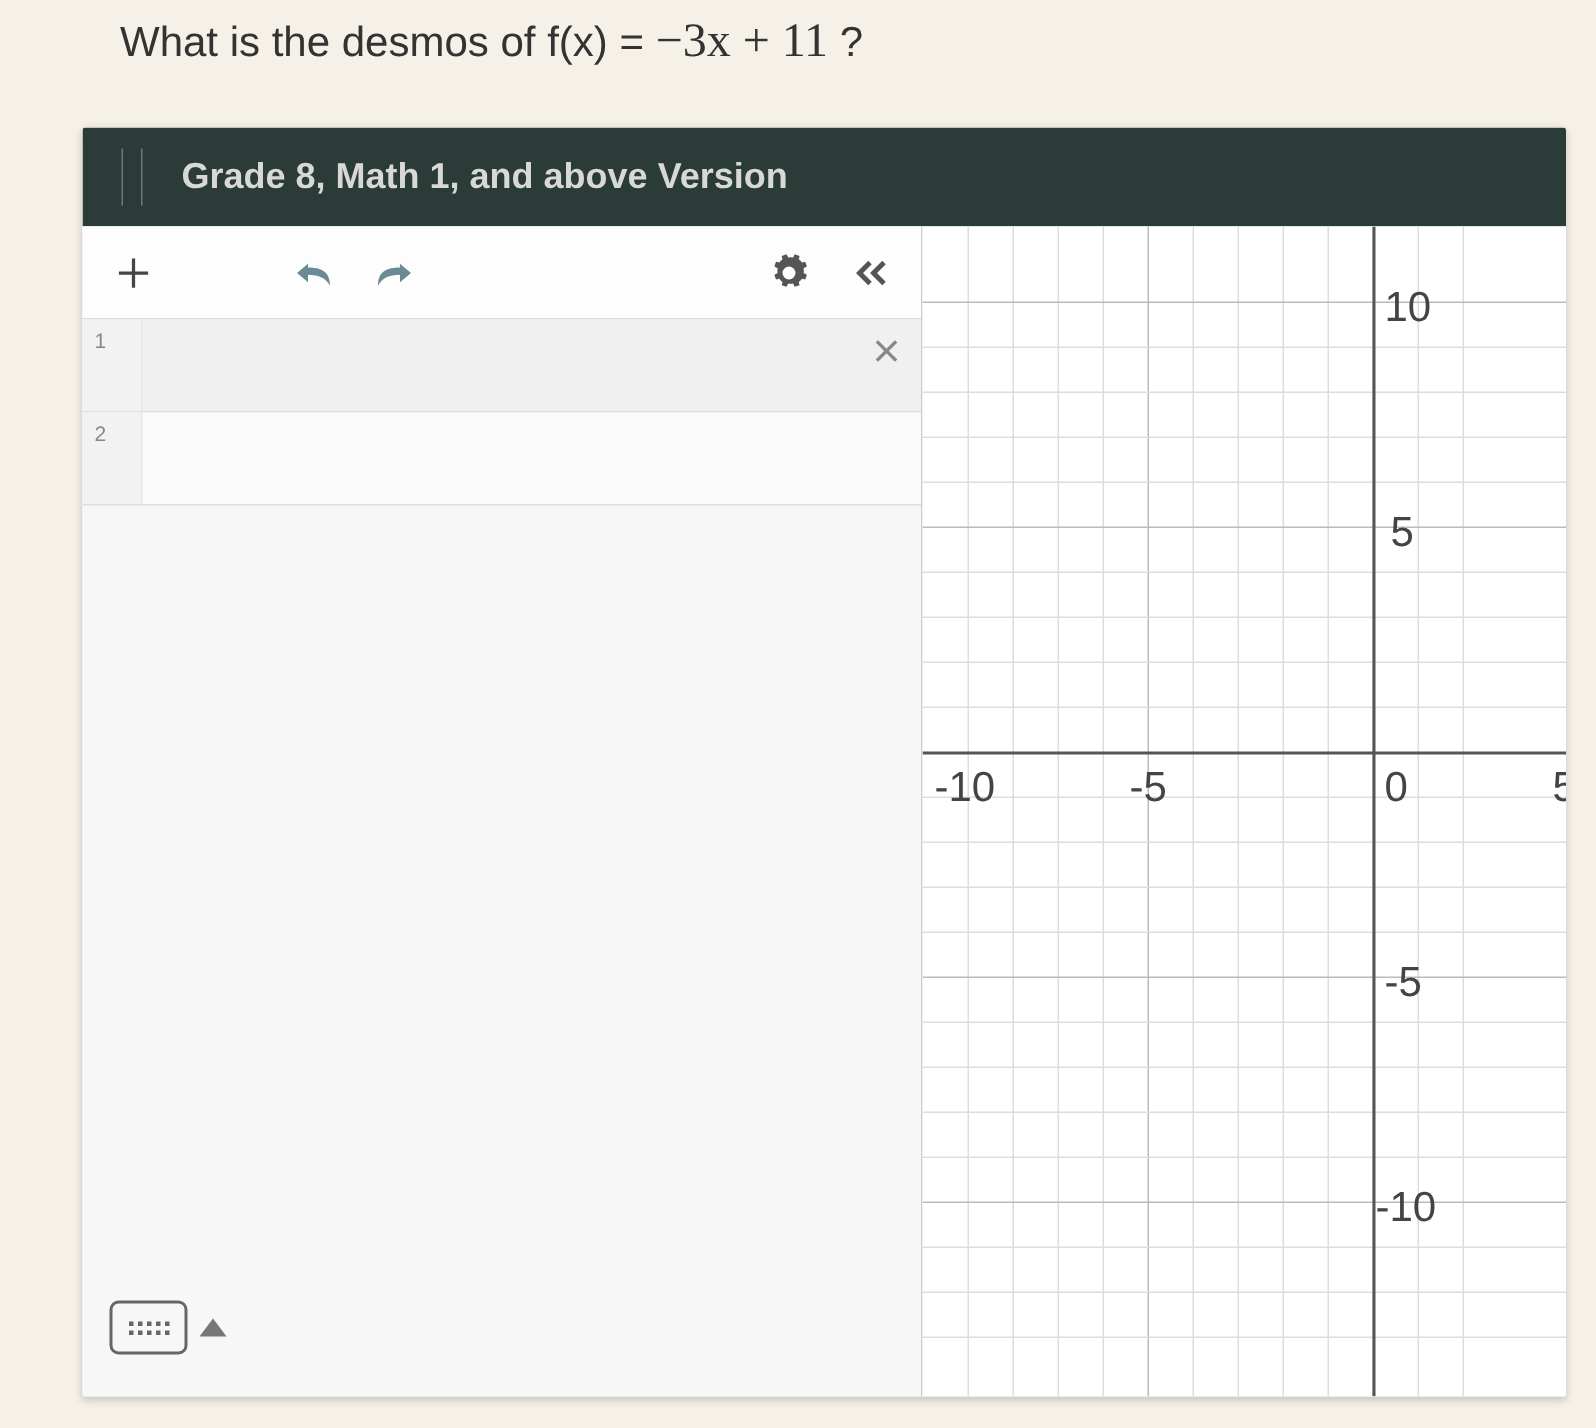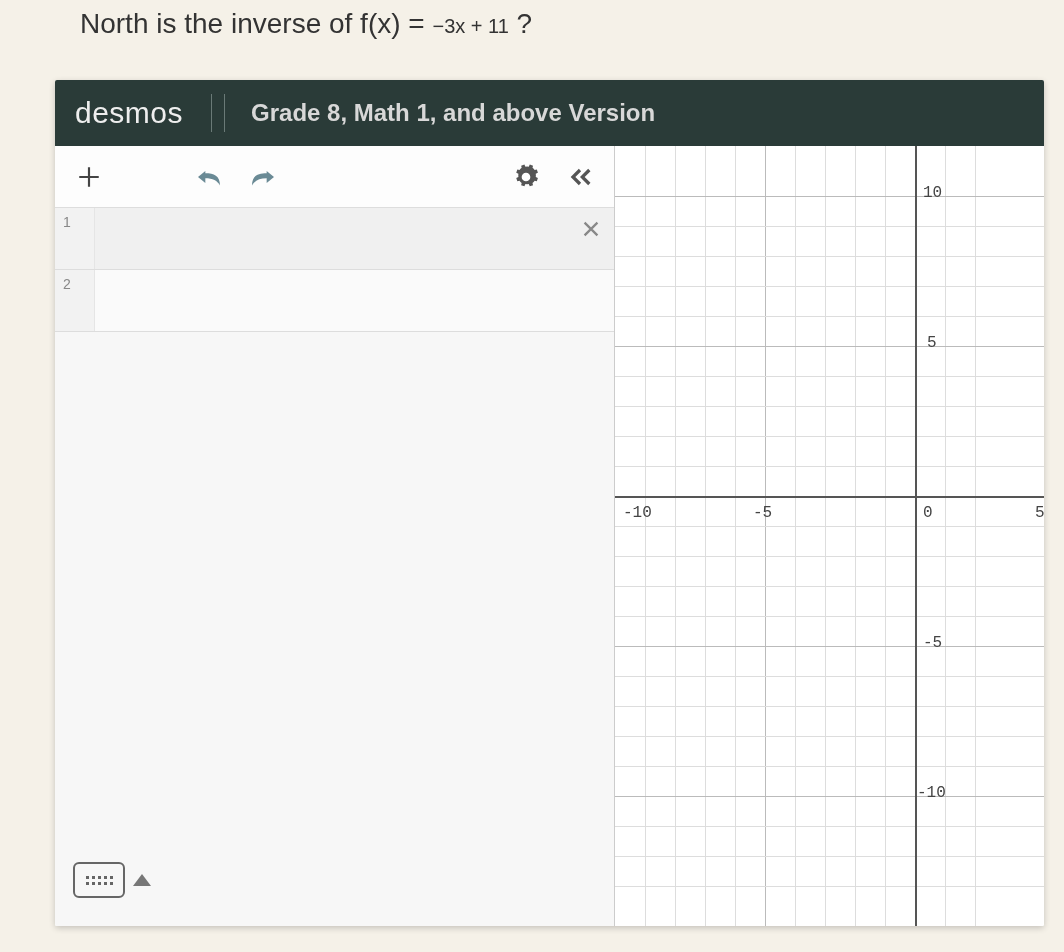--- a/index.html
+++ b/index.html
@@ -9,21 +9,21 @@
       width: 1064px;
       height: 952px;
       overflow: hidden;
       position: relative;
     }
     .question {
       padding: 8px 60px 30px 80px;
       font-size: 28px;
       color: #333;
     }
-    .question .math { font-family: Liberation Sans, sans-serif; font-size: 20px; }
+    .question .math { font-family: Liberation Serif, serif; font-size: 32px; }
     .app-frame {
       margin: 10px 20px 0 55px;
       background: #fff;
       box-shadow: 0 2px 6px rgba(0,0,0,0.2);
       border-radius: 2px;
       overflow: hidden;
     }
     .header-bar {
       background: #2a3b38;
       color: #fff;
@@ -143,37 +143,36 @@
       background: #ddd;
     }
     .gridline-v { width: 1px; height: 100%; top: 0; }
     .gridline-h { height: 1px; width: 100%; left: 0; }
     .gridline-v.major, .gridline-h.major { background: #bbb; }
     .axis { position: absolute; background: #555; }
     .axis-x { height: 2px; width: 100%; left: 0; }
     .axis-y { width: 2px; height: 100%; top: 0; }
     .tick-label {
       position: absolute;
-      font-size: 16px;
+      font-size: 28px;
       color: #444;
-      font-family: Liberation Mono, monospace;
+      font-family: Liberation Sans, sans-serif;
     }
   </style>
 </head>
 <body>
 
 <div class="question">
-  <span>North is the inverse of f(x) = </span>
+  <span>What is the desmos of f(x) = </span>
   <span class="math">−3x + 11</span>
   <span>?</span>
 </div>
 
 <div class="app-frame">
   <div class="header-bar">
-    <div class="brand">desmos</div>
     <div class="vdiv"></div>
     <div class="vdiv"></div>
     <div class="version">Grade 8, Math 1, and above Version</div>
   </div>
 
   <div class="workspace">
 
     <div class="sidebar">
       <div class="toolbar">
         <div class="tb-btn">

